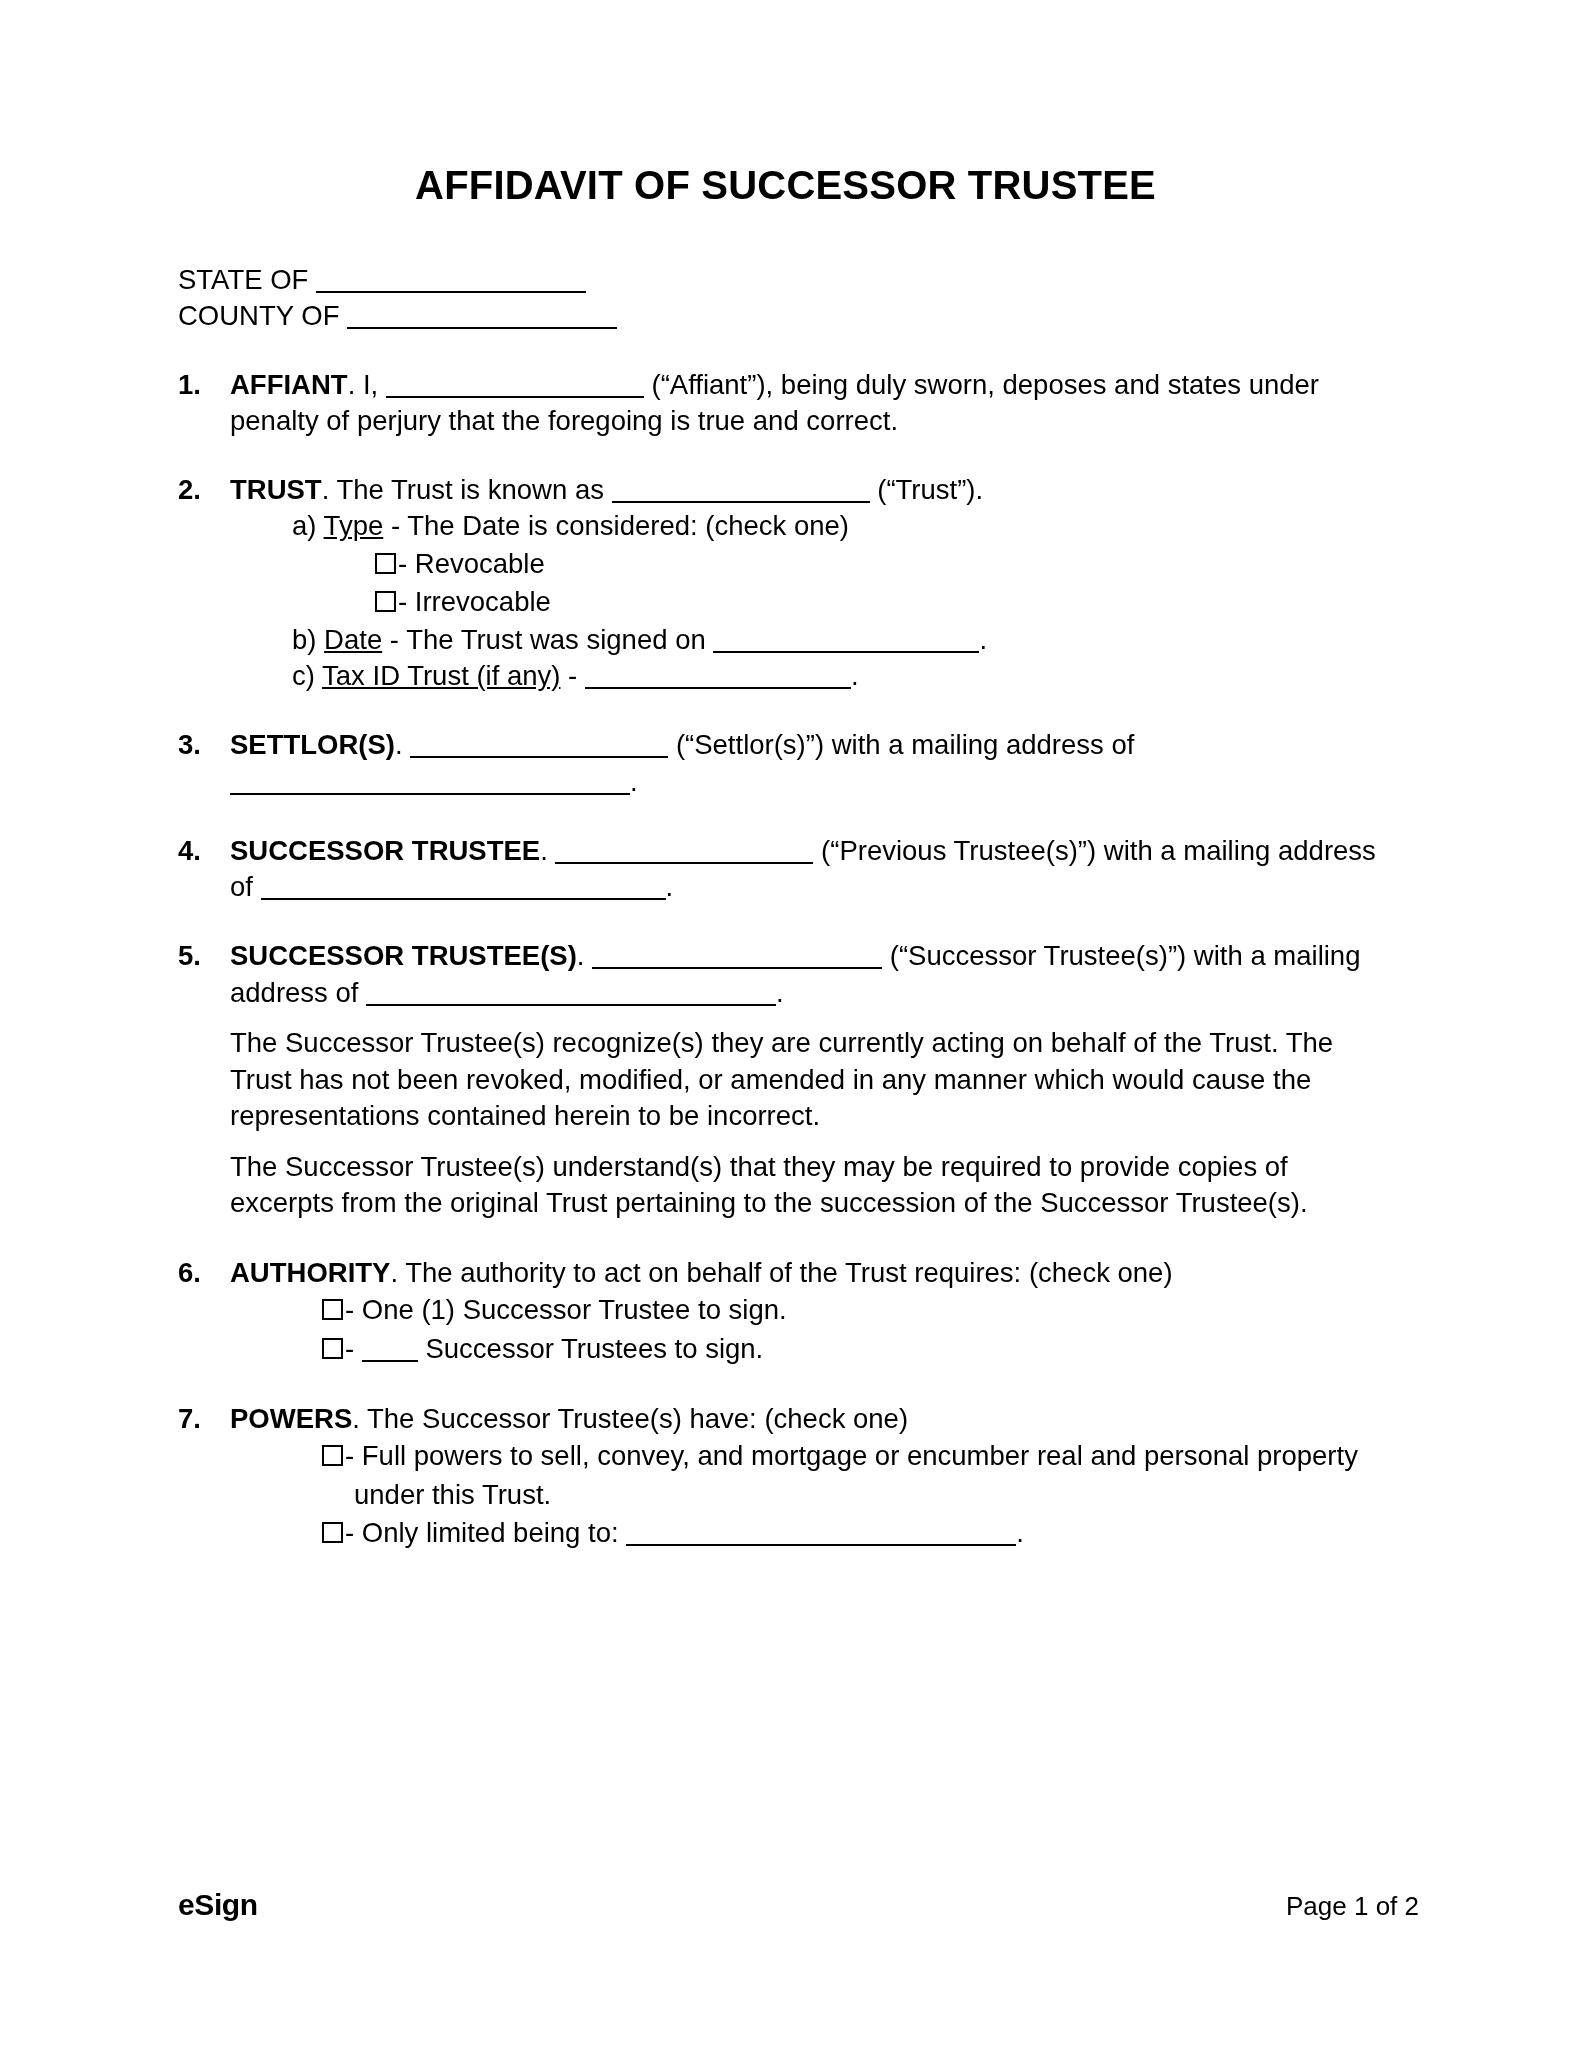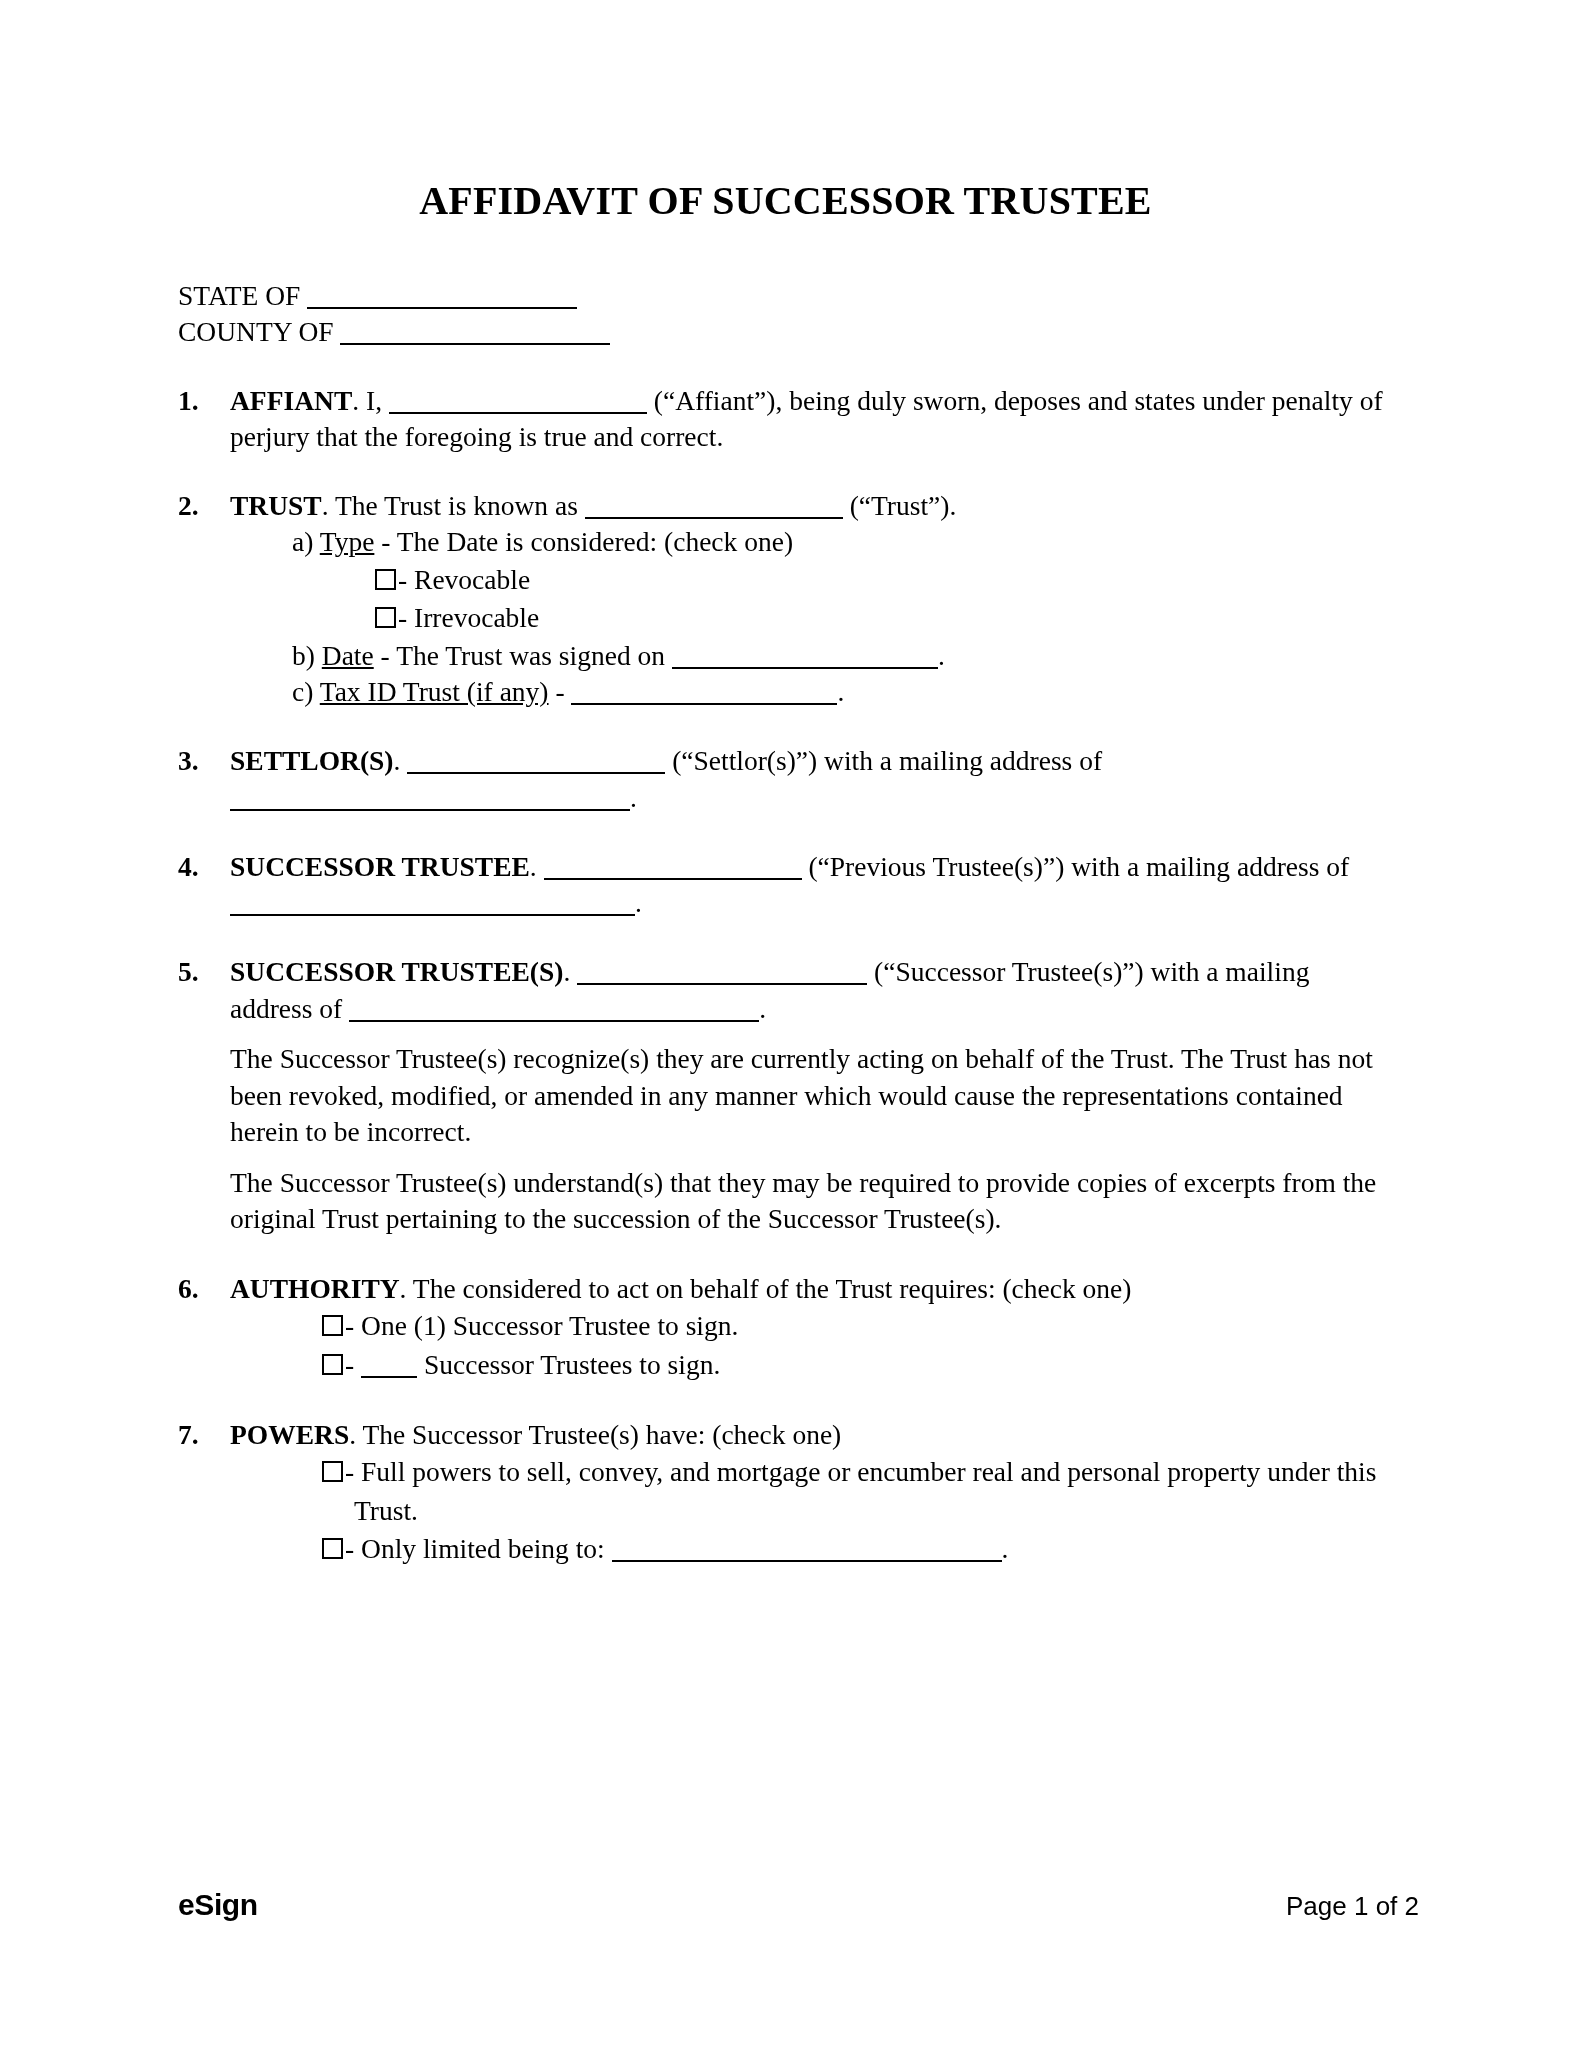--- a/index.html
+++ b/index.html
@@ -16,23 +16,22 @@
     position: relative;
     width: 1575px;
     height: 2048px;
     background: #ffffff;
     box-sizing: border-box;
     overflow: hidden;
   }
   .content {
     position: absolute;
     left: 178px;
-    top: 16px;
+    top: 0;
     width: 1215px;
-    font-family: Liberation Serif, serif;
   }
 
   
   .doc-title {
     text-align: center;
     font-size: 40px;
     font-weight: bold;
     letter-spacing: 0.2px;
     margin: 0;
     padding-top: 163px;
@@ -202,21 +201,21 @@
     </div>
 
     <div class="section">
       <span class="num">5.</span><span class="lead">SUCCESSOR TRUSTEE(S)</span><span>.</span> <span class="blank b-succtrustee"></span> <span>(“Successor Trustee(s)”) with a mailing address of</span> <span class="blank b-succaddr"></span><span>.</span>
     </div>
 
     <div class="para">The Successor Trustee(s) recognize(s) they are currently acting on behalf of the Trust. The Trust has not been revoked, modified, or amended in any manner which would cause the representations contained herein to be incorrect.</div>
     <div class="para">The Successor Trustee(s) understand(s) that they may be required to provide copies of excerpts from the original Trust pertaining to the succession of the Successor Trustee(s).</div>
 
     <div class="section">
-      <span class="num">6.</span><span class="lead">AUTHORITY</span><span>. The considered to act on behalf of the Trust requires: (check one)</span>
+      <span class="num">6.</span><span class="lead">AUTHORITY</span><span>. The authority to act on behalf of the Trust requires: (check one)</span>
 
       <div class="cbrow indent2">
         <span class="checkbox"></span><span>- One (1) Successor Trustee to sign.</span>
       </div>
       <div class="cbrow indent2">
         <span class="checkbox"></span><span>-</span> <span class="blank b-count"></span> <span>Successor Trustees to sign.</span>
       </div>
     </div>
 
     <div class="section">

